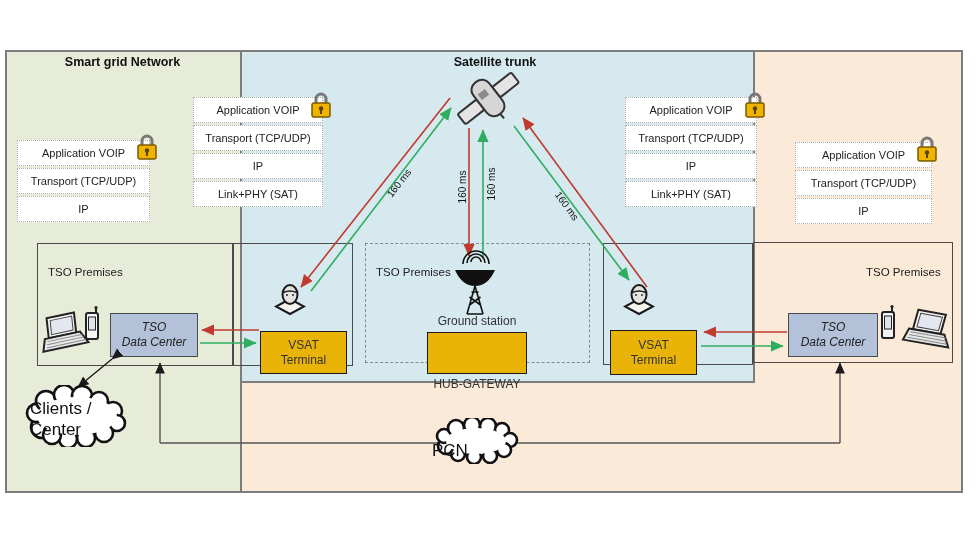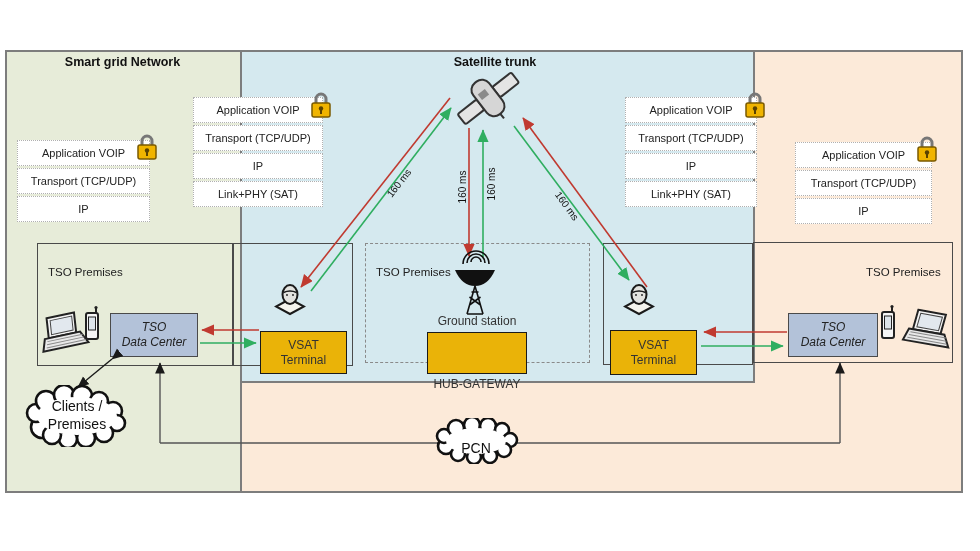--- a/index.html
+++ b/index.html
@@ -13,21 +13,21 @@
   .box{position:absolute;box-sizing:border-box;z-index:3;}
   .prem{border:1.5px solid #4a4a4a;}
   .prem-dash{border:1.3px dashed #8a8a8a;}
   .prem-label{position:absolute;font-size:11.5px;color:#222;z-index:4;white-space:nowrap;margin-top:16px;}
   .node{position:absolute;box-sizing:border-box;display:flex;flex-direction:column;align-items:center;justify-content:center;text-align:center;z-index:4;font-size:12px;line-height:1.25;}
   .ybox{background:#eab308;border:1.6px solid #1a1a1a;color:#333;margin-top:17px;}
   .dcbox{background:#b3c2d9;border:1.6px solid #4a4a4a;color:#222;font-style:italic;}
   .lat{position:absolute;font-size:10px;color:#111;white-space:nowrap;z-index:6;}
   .icon{position:absolute;z-index:6;line-height:0;}
   .cloud{position:absolute;z-index:7;line-height:0;}
-  .cloud-label{position:absolute;z-index:8;font-size:14px;color:#111;text-align:center;line-height:1.25;}
+  .cloud-label{position:absolute;z-index:8;font-size:17px;color:#111;text-align:left;line-height:1.25;}
   #overlay{position:absolute;left:0;top:0;z-index:5;pointer-events:none;}
 </style>
 </head>
 <body>
 
 <div id="canvas">
 
   <div id="diagram">
     <div class="zone" style="left:235px;top:0;right:0;bottom:0;background:#fcead9;"></div>
     <div class="zone" style="left:235px;top:0;width:513px;height:331px;background:#d5e9ef;border-right:2px solid #7d7d7d;border-bottom:2px solid #7d7d7d;"></div>
@@ -261,21 +261,21 @@
           <circle cx="82" cy="48" r="9"></circle>
         <circle cx="64" cy="53" r="9"></circle>
           <circle cx="46" cy="54" r="9"></circle>
           <circle cx="30" cy="50" r="9"></circle>
       </g>
       <ellipse cx="55" cy="31" rx="40" ry="19" fill="#fff"></ellipse>
     </svg>
   </div>
   <div class="cloud-label" style="left:30px;top:398px;width:94px;">
     <div>Clients /</div>
-    <div>Premises</div>
+    <div>Center</div>
   </div>
 
   <div class="cloud" style="left:432px;top:418px;">
     <svg width="88" height="46" viewBox="0 0 88 46">
       <g fill="#fff" stroke="#111" stroke-width="2.6">
         <circle cx="14" cy="28" r="8"></circle>
           <circle cx="12" cy="18" r="7"></circle>
           <circle cx="24" cy="10" r="8"></circle>
         <circle cx="40" cy="7" r="8"></circle>
           <circle cx="56" cy="8" r="8"></circle>

